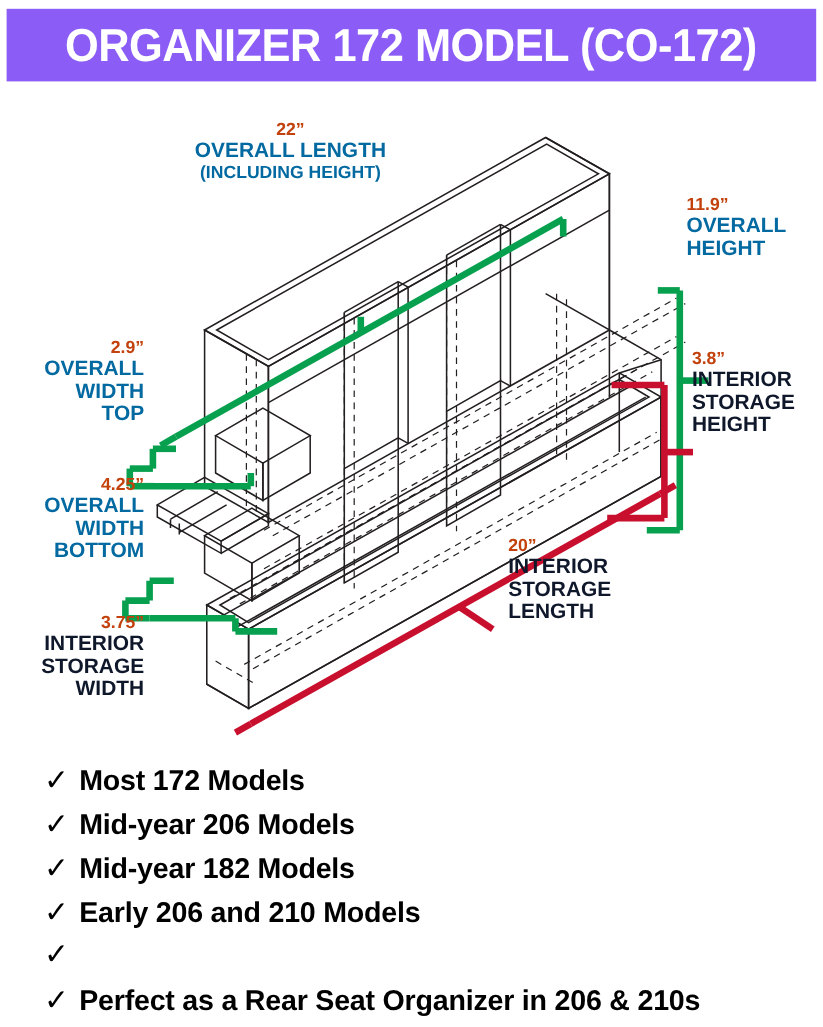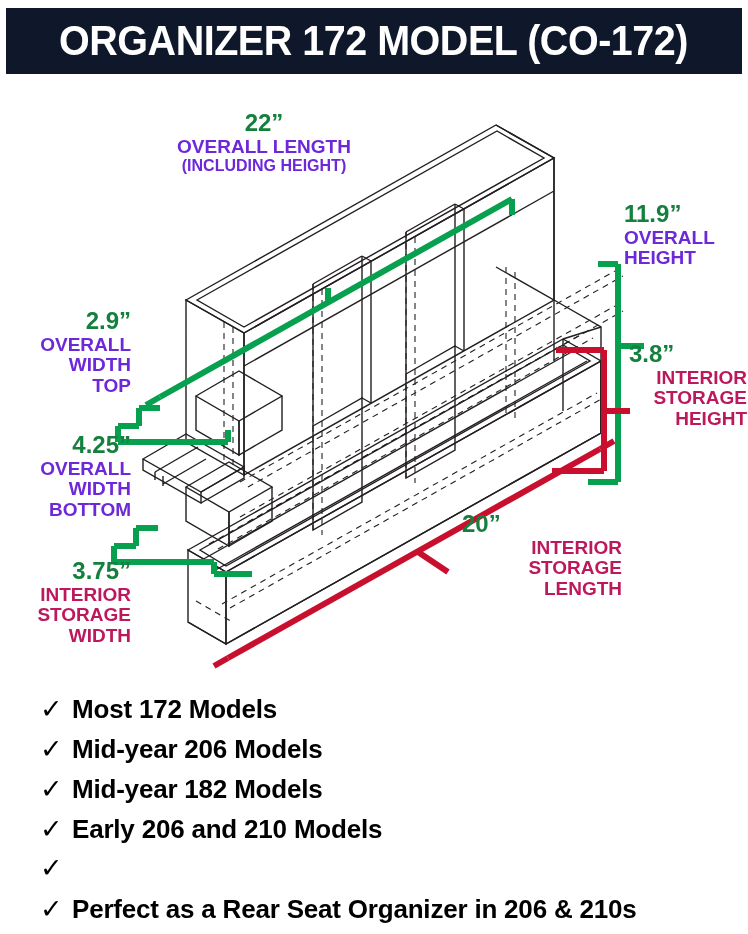--- a/index.html
+++ b/index.html
@@ -15,21 +15,21 @@
     overflow: hidden;
   }
 
   
   #title-banner {
     position: absolute;
     left: 6px;
     top: 8px;
     width: 736px;
     height: 66px;
-    background: #0f172a;
+    background: #8b5cf6;
     display: flex;
     align-items: center;
     justify-content: center;
   }
   #title-text {
     color: #ffffff;
     font-family: "Liberation Sans", sans-serif;
     font-weight: bold;
     font-size: 42px;
     letter-spacing: -0.5px;
@@ -49,38 +49,38 @@
   #diagram svg { display: block; }
 
   
   .callout {
     position: absolute;
     font-family: "Liberation Sans", sans-serif;
     font-weight: bold;
     line-height: 1.08;
   }
   .callout .value {
-    color: #15803d;
-    font-size: 24px;
+    color: #c2410c;
+    font-size: 16px;
     display: block;
     margin-bottom: 1px;
   }
   .callout .name {
     font-size: 19px;
     display: block;
   }
   .callout .sub {
     font-size: 16px;
     display: block;
   }
-  .green .name, .green .sub { color: #6d28d9; }
-  .red .name, .red .sub { color: #be185d; text-align: right; }
+  .green .name, .green .sub { color: #0369a1; }
+  .red .name, .red .sub { color: #0f172a; }
 
   .align-right { text-align: right; }
-  .align-left  { text-align: left; margin-top: 23px; }
+  .align-left  { text-align: left; }
   .align-center{ text-align: center; }
 
   
   #co-overall-length { left: 140px; top: 110px; width: 248px; }
   #co-overall-height { left: 624px; top: 178px; width: 120px; }
   #co-overall-width-top { left: 0px;  top: 308px; width: 131px; }
   #co-interior-storage-height { left: 629px; top: 318px; width: 118px; }
   #co-overall-width-bottom { left: 0px; top: 432px; width: 131px; }
   #co-interior-storage-length { left: 462px; top: 488px; width: 160px; }
   #co-interior-storage-width { left: 0px;  top: 558px; width: 131px; }

